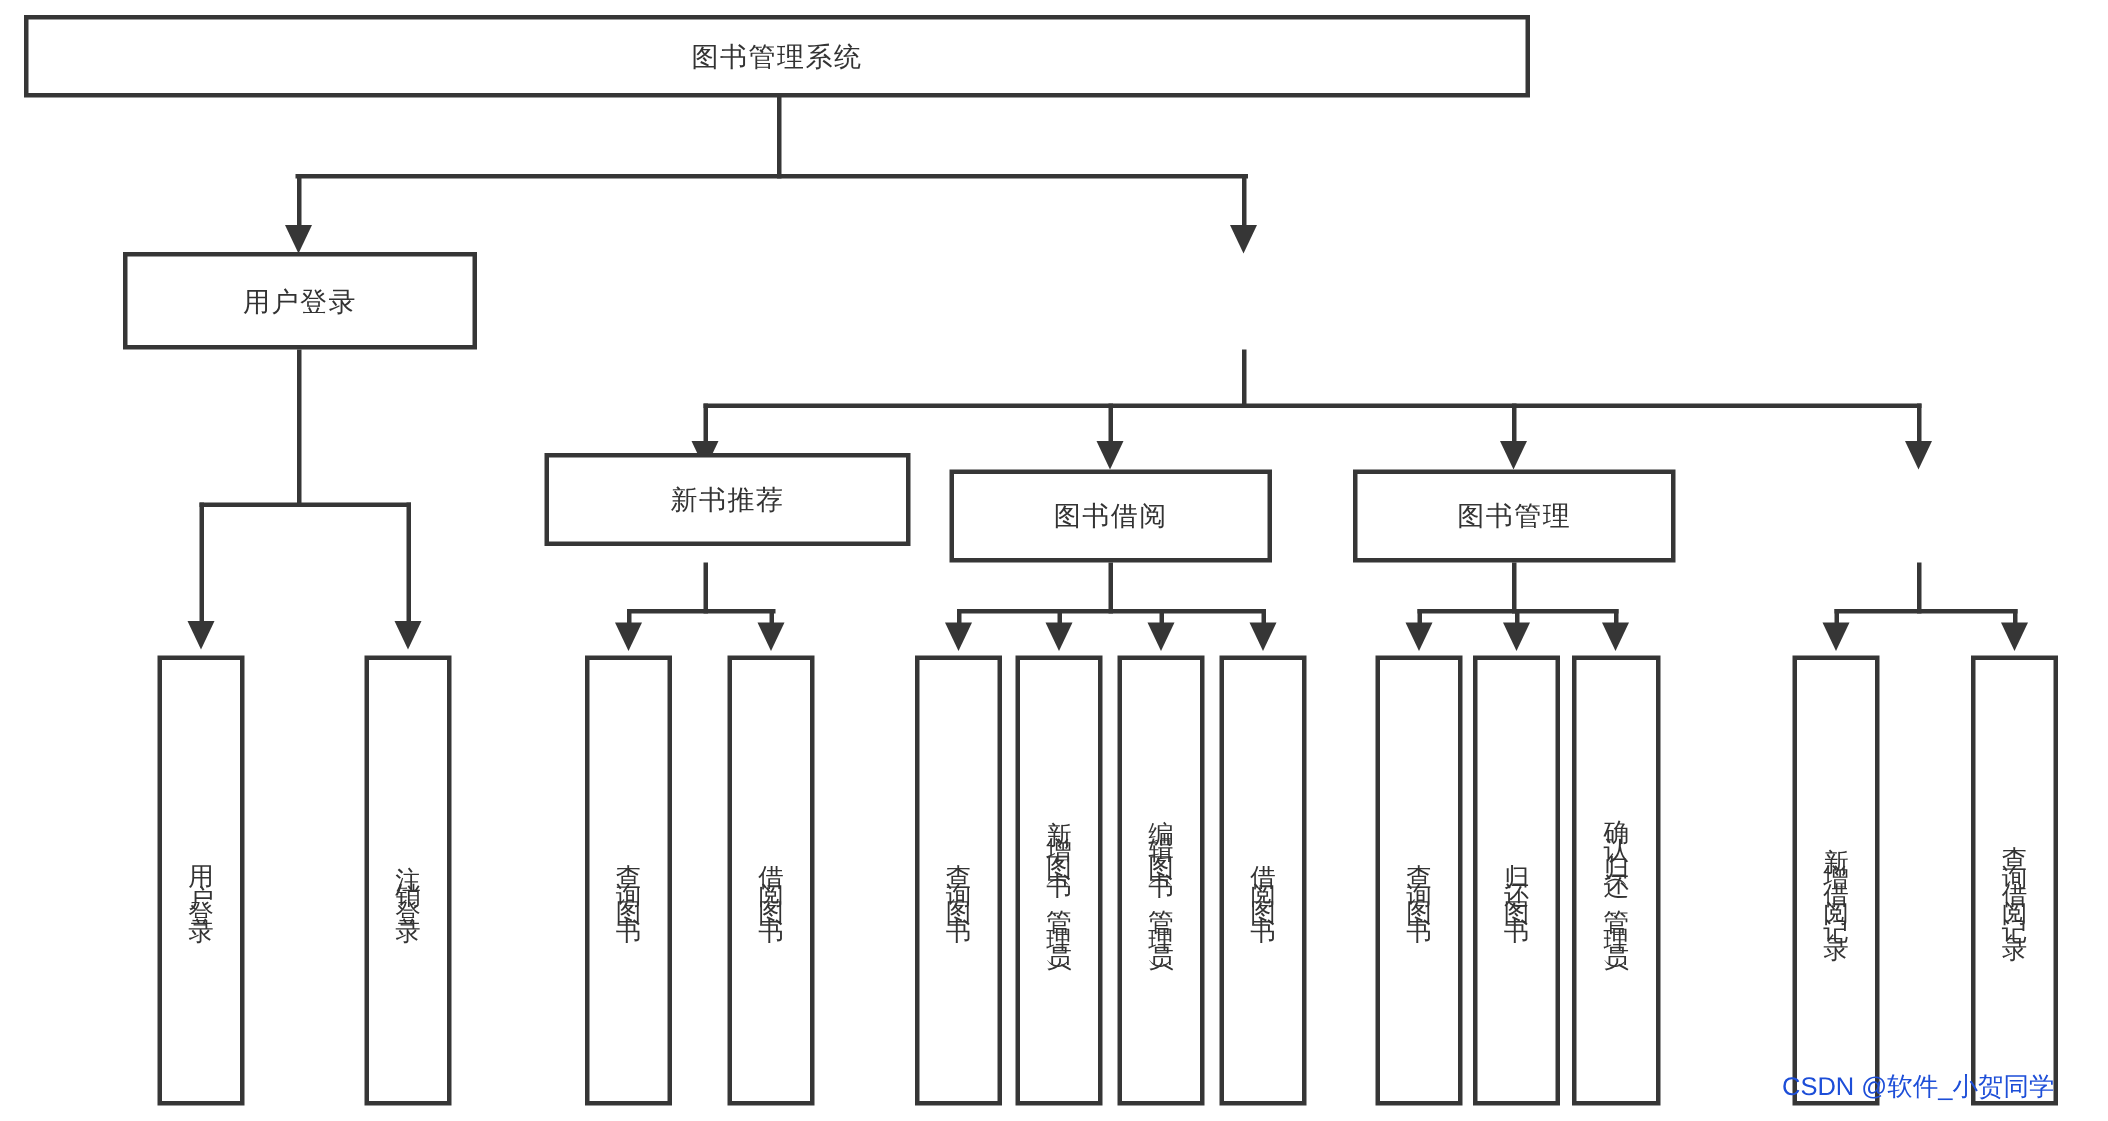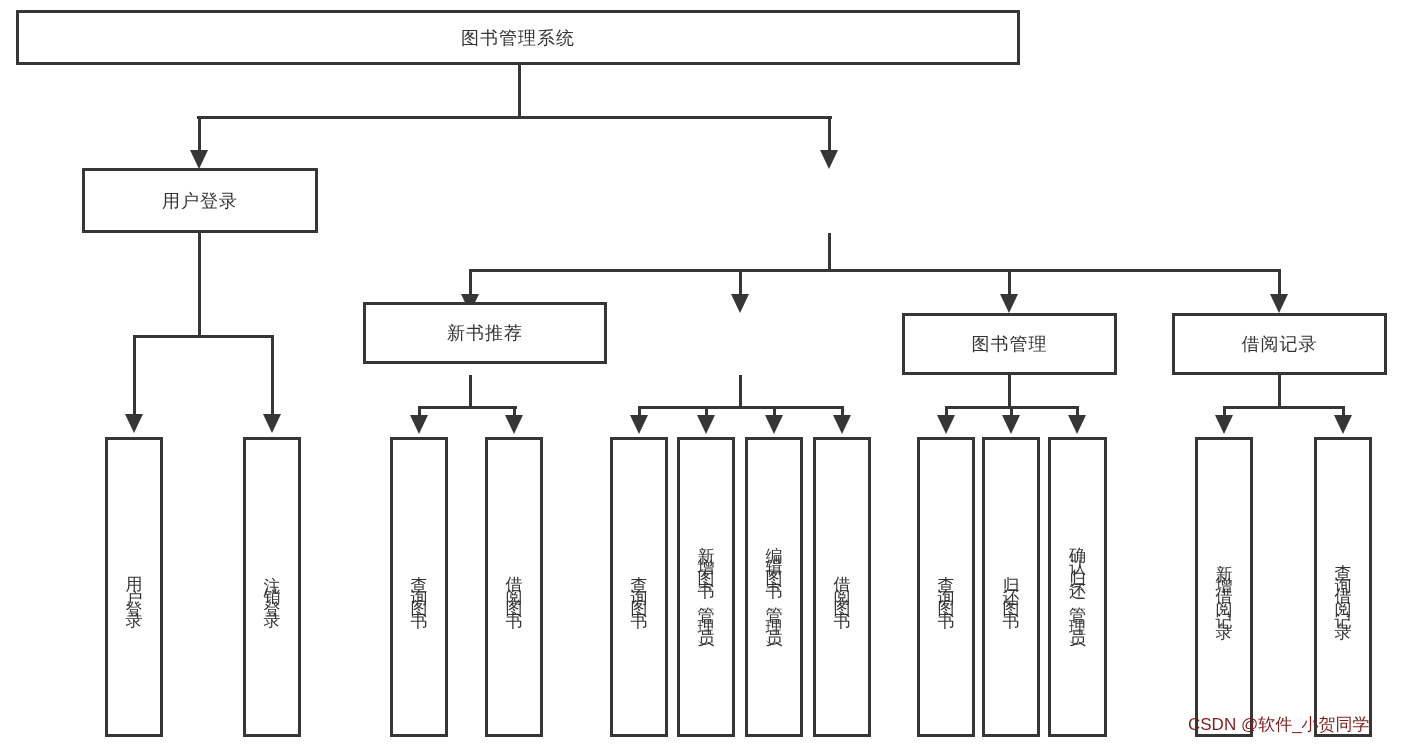--- a/index.html
+++ b/index.html
@@ -18,21 +18,21 @@
     font-size:17px; letter-spacing:12px; line-height:1; overflow:hidden;
   }
   .line { position:absolute; background:#363636; }
   .arrow {
     position:absolute; width:0; height:0;
     border-left:9px solid transparent; border-right:9px solid transparent;
     border-top:19px solid #363636;
   }
   .watermark {
     position:absolute; left:1188px; top:713px; font-size:17px;
-    color:#7f1d1d; white-space:nowrap; z-index:5;
+    color:#1d4ed8; white-space:nowrap; z-index:5;
   }
 </style>
 </head>
 <body>
 
 <div class="canvas">
 
   <div class="box hbox" style="left:16px;top:10px;width:1004px;height:55px">图书管理系统</div>
 
   <div class="line" style="left:518px;top:63px;width:3px;height:56px"></div>
@@ -56,22 +56,22 @@
   <div class="line" style="left:469px;top:269px;width:3px;height:27px"></div>
   <div class="arrow" style="left:461px;top:294px"></div>
   <div class="line" style="left:739px;top:269px;width:3px;height:27px"></div>
   <div class="arrow" style="left:731px;top:294px"></div>
   <div class="line" style="left:1008px;top:269px;width:3px;height:27px"></div>
   <div class="arrow" style="left:1000px;top:294px"></div>
   <div class="line" style="left:1278px;top:269px;width:3px;height:27px"></div>
   <div class="arrow" style="left:1270px;top:294px"></div>
 
   <div class="box hbox" style="left:363px;top:302px;width:244px;height:62px">新书推荐</div>
+  <div class="box hbox" style="left:633px;top:313px;width:215px;height:62px">图书借阅</div>
   <div class="box hbox" style="left:902px;top:313px;width:215px;height:62px">图书管理</div>
-  <div class="box hbox" style="left:1172px;top:313px;width:215px;height:62px">借阅记录</div>
 
   <div class="line" style="left:469px;top:375px;width:3px;height:34px"></div>
   <div class="line" style="left:418px;top:406px;width:99px;height:3px"></div>
   <div class="line" style="left:418px;top:406px;width:3px;height:11px"></div>
   <div class="arrow" style="left:410px;top:415px"></div>
   <div class="line" style="left:513px;top:406px;width:3px;height:11px"></div>
   <div class="arrow" style="left:505px;top:415px"></div>
 
   <div class="line" style="left:739px;top:375px;width:3px;height:34px"></div>
   <div class="line" style="left:638px;top:406px;width:206px;height:3px"></div>

